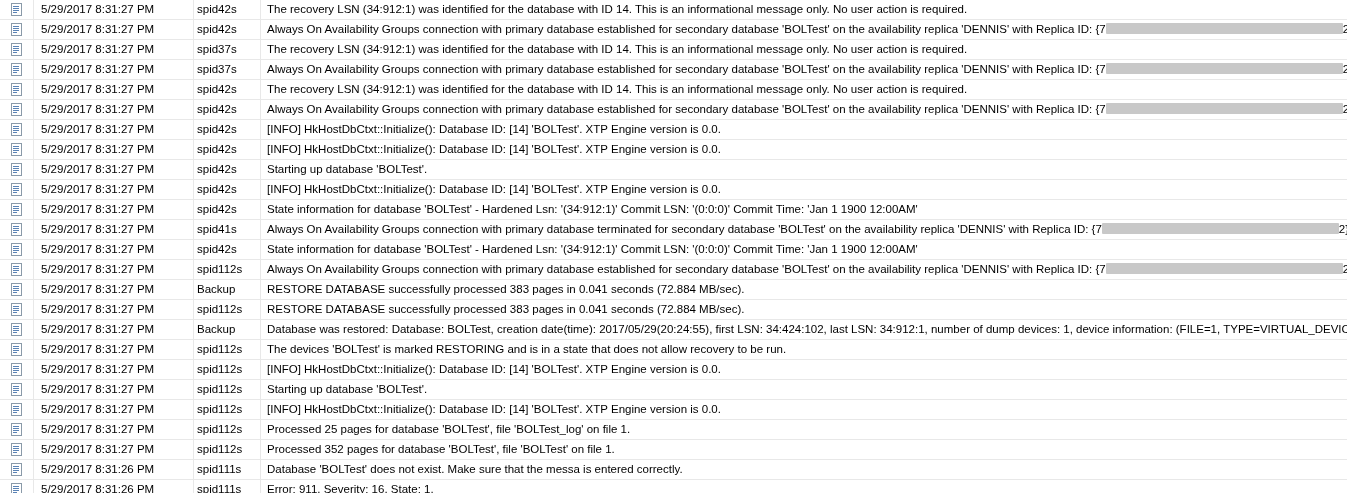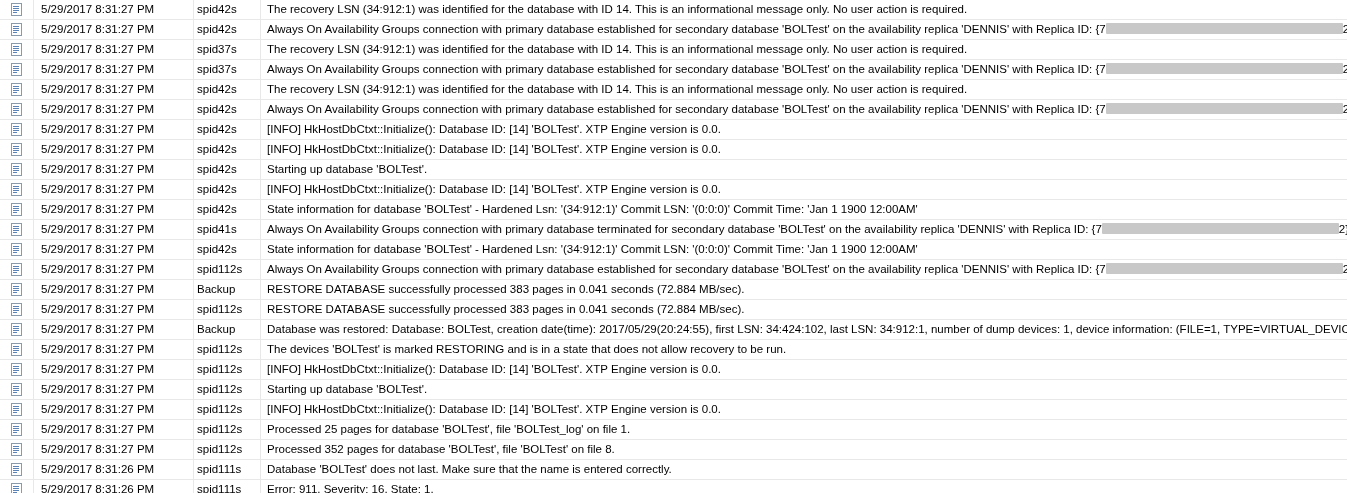--- a/index.html
+++ b/index.html
@@ -229,27 +229,27 @@
       <tr>
         <td class="col-icon"><span class="doc-icon"><span class="page"></span><span class="ln l1"></span><span class="ln l2"></span><span class="ln l3"></span><span class="ln l4"></span></span></td>
         <td class="col-date">5/29/2017 8:31:27 PM</td>
         <td class="col-source">spid112s</td>
         <td class="col-message"><span class="msg-text">Processed 25 pages for database 'BOLTest', file 'BOLTest_log' on file 1.</span></td>
       </tr>
       <tr>
         <td class="col-icon"><span class="doc-icon"><span class="page"></span><span class="ln l1"></span><span class="ln l2"></span><span class="ln l3"></span><span class="ln l4"></span></span></td>
         <td class="col-date">5/29/2017 8:31:27 PM</td>
         <td class="col-source">spid112s</td>
-        <td class="col-message"><span class="msg-text">Processed 352 pages for database 'BOLTest', file 'BOLTest' on file 8.</span></td>
+        <td class="col-message"><span class="msg-text">Processed 352 pages for database 'BOLTest', file 'BOLTest' on file 1.</span></td>
       </tr>
       <tr>
         <td class="col-icon"><span class="doc-icon"><span class="page"></span><span class="ln l1"></span><span class="ln l2"></span><span class="ln l3"></span><span class="ln l4"></span></span></td>
         <td class="col-date">5/29/2017 8:31:26 PM</td>
         <td class="col-source">spid111s</td>
-        <td class="col-message"><span class="msg-text">Database 'BOLTest' does not last. Make sure that the name is entered correctly.</span></td>
+        <td class="col-message"><span class="msg-text">Database 'BOLTest' does not exist. Make sure that the messa is entered correctly.</span></td>
       </tr>
       <tr>
         <td class="col-icon"><span class="doc-icon"><span class="page"></span><span class="ln l1"></span><span class="ln l2"></span><span class="ln l3"></span><span class="ln l4"></span></span></td>
         <td class="col-date">5/29/2017 8:31:26 PM</td>
         <td class="col-source">spid111s</td>
         <td class="col-message"><span class="msg-text">Error: 911, Severity: 16, State: 1.</span></td>
       </tr>
     </tbody>
 </table>
 

